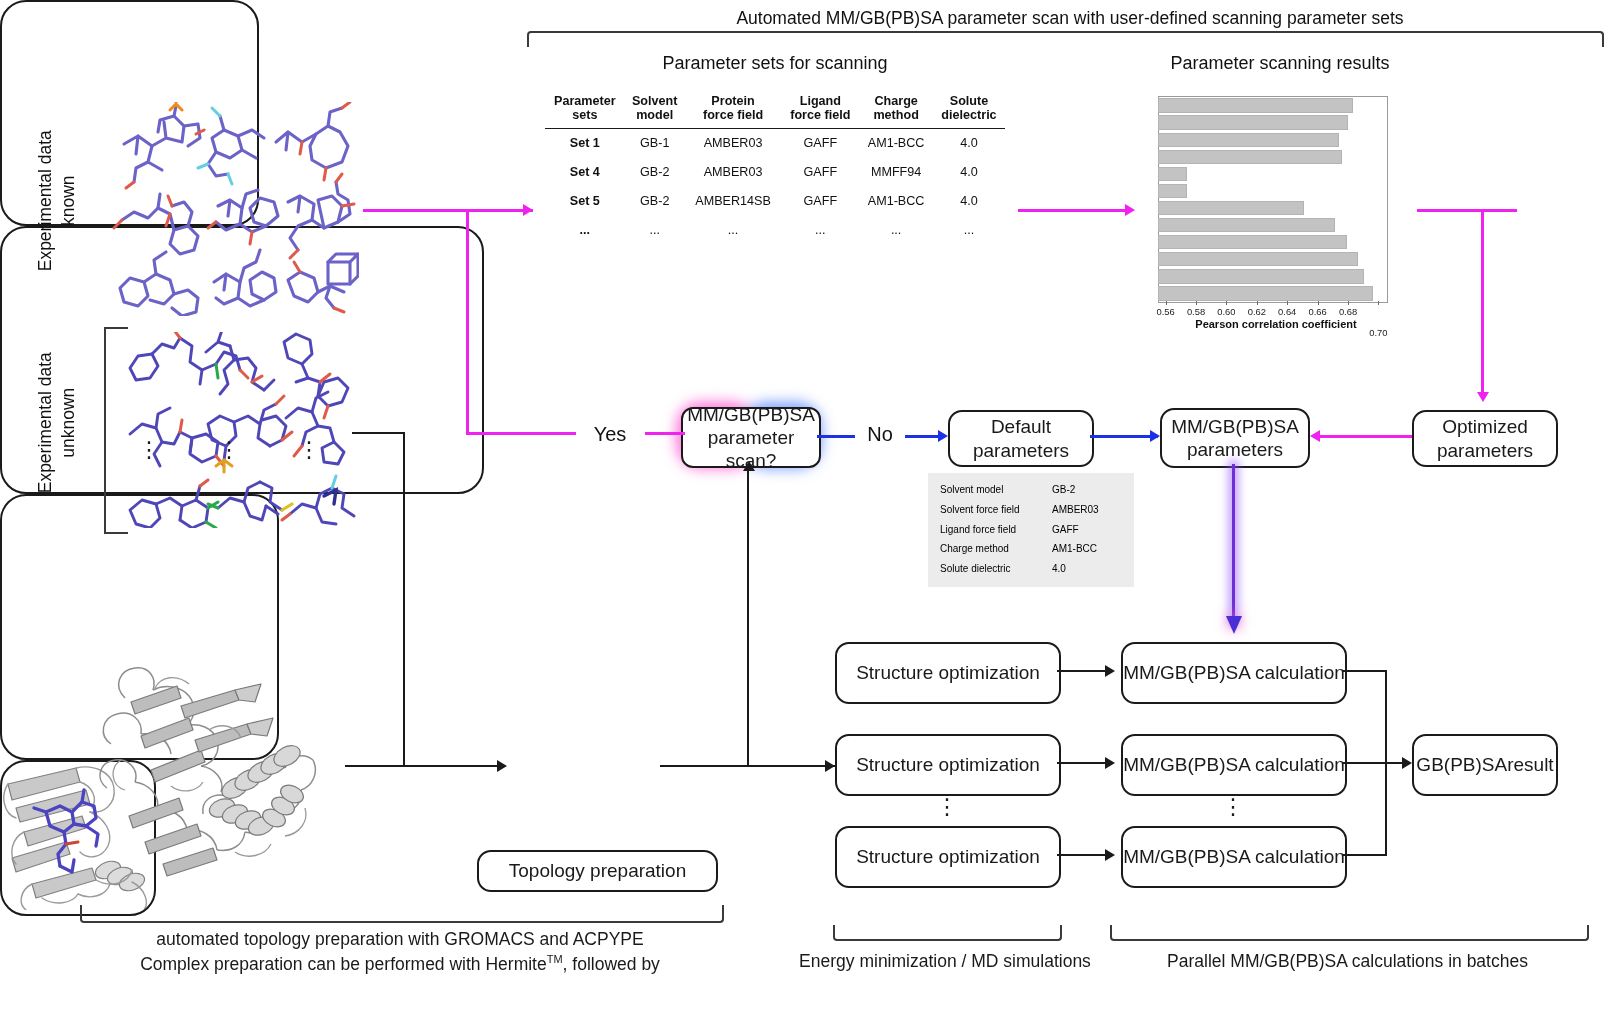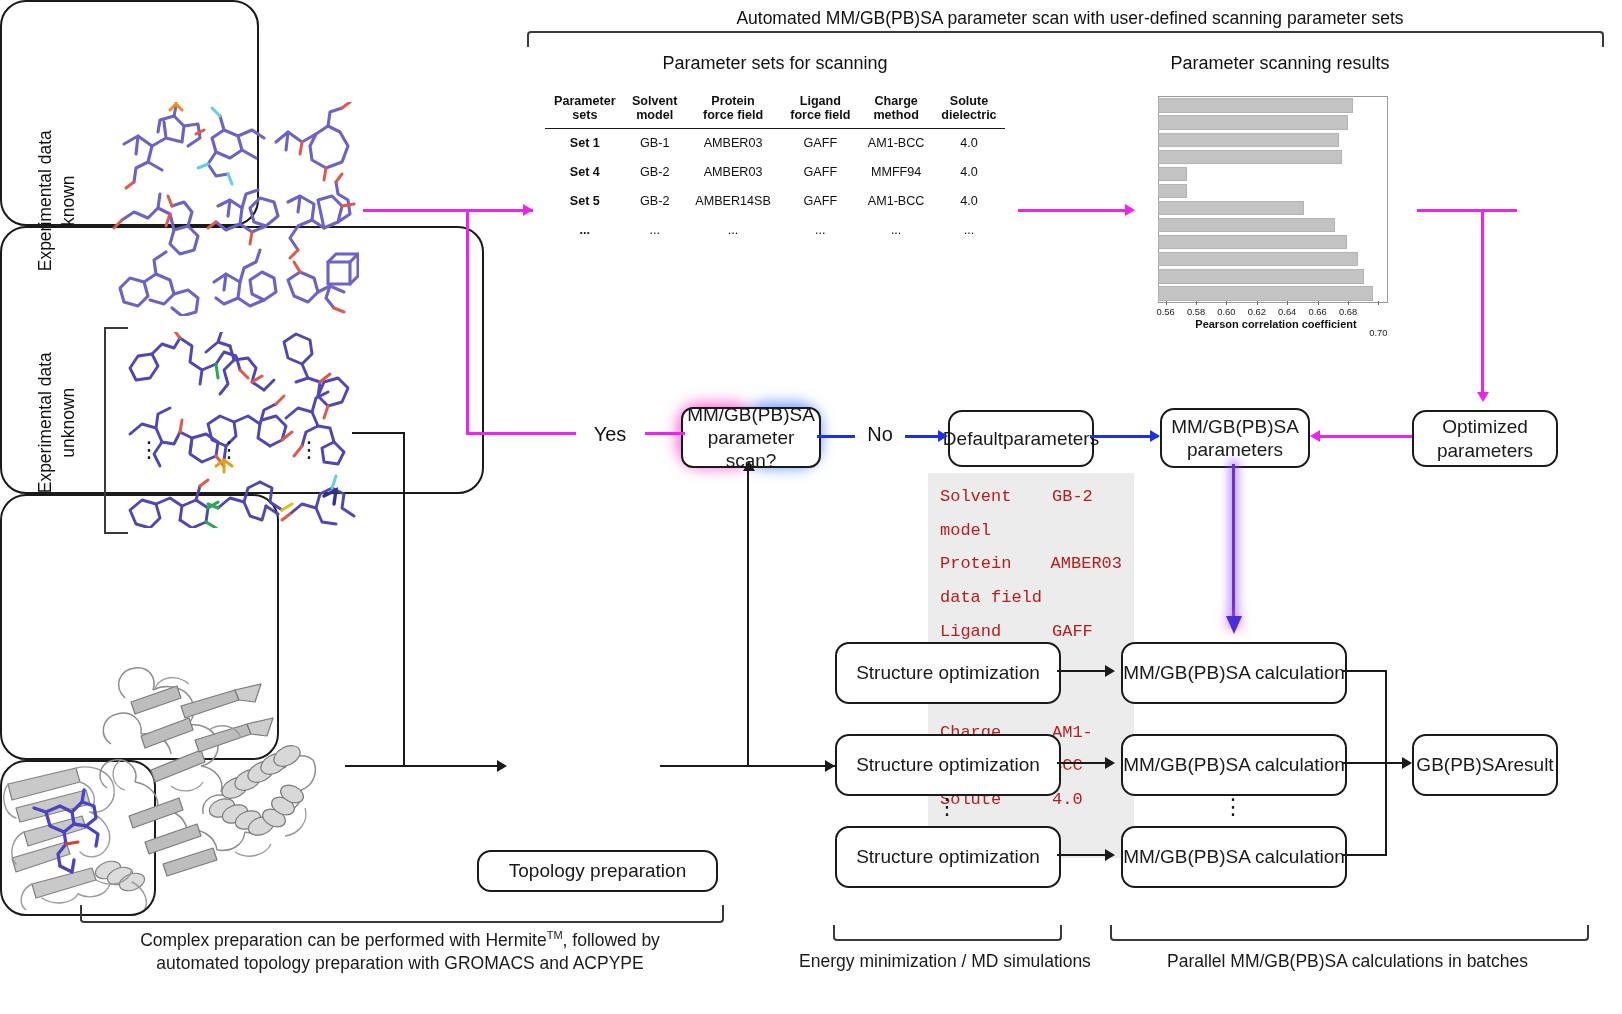--- a/index.html
+++ b/index.html
@@ -27,21 +27,21 @@
   
   table.pt{border-collapse:collapse;width:100%;}
   table.pt th{font-size:12.6px;font-weight:bold;padding:2px 2px 5px;vertical-align:bottom;
               line-height:1.15;}
   table.pt td{font-size:12.6px;text-align:center;padding:7.5px 2px;}
   table.pt td.sn{font-weight:bold;}
   table.pt tr.hrow th{border-bottom:1.6px solid #1a1a1a;}
 
   
   .dp{background:#ececec;padding:7px 12px 8px 12px;}
-  .dp .row{display:flex;font-size:17px;line-height:1.98;color:#b91c1c;font-family:Liberation Mono, monospace;}
+  .dp .row{display:flex;font-size:10px;line-height:1.98;color:#000000;}
   .dp .k{width:112px;}
   .dp .v{flex:1;}
 
   
   .chart-frame{position:absolute;border:1.1px solid #9a9a9a;background:#fff;}
   .bar{position:absolute;background:#c3c3c3;border:1px solid #b4b4b4;left:0;}
   .tick{position:absolute;font-size:9.4px;color:#222;transform:translateX(-50%);}
   .tickmark{position:absolute;width:1px;background:#6b6b6b;}
   .axis-title{position:absolute;font-size:11px;font-weight:bold;text-align:center;width:100%;}
 
@@ -445,32 +445,32 @@
   <div class="glow-blue" style="left:68px;top:2px;width:66px;height:53px;"></div>
   <div class="node ctr" style="position:absolute;left:0;top:0;width:136px;height:57px;flex-direction:column;border-radius:12px;">
     <div>MM/GB(PB)SA</div>
     <div>parameter scan?</div>
   </div>
 </div>
 
 <div class="abs" style="left:585px;top:423px;width:50px;text-align:center;font-size:20px;">Yes</div>
 <div class="abs" style="left:858px;top:423px;width:44px;text-align:center;font-size:20px;">No</div>
 
-<div class="node ctr" style="position:absolute;left:948px;top:410px;width:142px;height:53px;">
+<div class="node ctr" style="position:absolute;left:948px;top:410px;width:142px;height:53px;flex-direction:column;">
   <div>Default</div>
   <div>parameters</div>
 </div>
 
 <div class="dp abs" style="left:928px;top:473px;width:182px;">
   <div class="row">
     <div class="k">Solvent model</div>
     <div class="v">GB-2</div>
   </div>
   <div class="row">
-    <div class="k">Protein data field</div>
+    <div class="k">Solvent force field</div>
     <div class="v">AMBER03</div>
   </div>
   <div class="row">
     <div class="k">Ligand force field</div>
     <div class="v">GAFF</div>
   </div>
   <div class="row">
     <div class="k">Charge method</div>
     <div class="v">AM1-BCC</div>
   </div>
@@ -680,23 +680,23 @@
 
 <div class="ln" style="left:1343px;top:670px;width:44px;height:2.4px;"></div>
 <div class="ln" style="left:1343px;top:762px;width:44px;height:2.4px;"></div>
 <div class="ln" style="left:1343px;top:854px;width:44px;height:2.4px;"></div>
 <div class="ln" style="left:1385px;top:670px;width:2.4px;height:186px;"></div>
 <div class="ln" style="left:1385px;top:762px;width:22px;height:2.4px;"></div>
 <div class="ah ah-r" style="left:1402px;top:757px;"></div>
 
 <div class="brk" style="left:80px;top:905px;width:640px;height:16px;border-radius:0 0 4px 4px;"></div>
 <div class="abs cap" style="left:80px;top:928px;width:640px;">
+  <div>automated topology preparation with GROMACS and ACPYPE</div>
   <div>
     <span>Complex preparation can be performed with Hermite</span><sup style="font-size:11px;">TM</sup><span>, followed by</span>
   </div>
-  <div>automated topology preparation with GROMACS and ACPYPE</div>
 </div>
 
 <div class="brk" style="left:833px;top:925px;width:225px;height:14px;border-radius:0 0 4px 4px;"></div>
 <div class="abs cap" style="left:790px;top:950px;width:310px;">Energy minimization / MD simulations</div>
 
 <div class="brk" style="left:1110px;top:925px;width:475px;height:14px;border-radius:0 0 4px 4px;"></div>
 <div class="abs cap" style="left:1110px;top:950px;width:475px;">Parallel MM/GB(PB)SA calculations in batches</div>
 
 </body></html>

